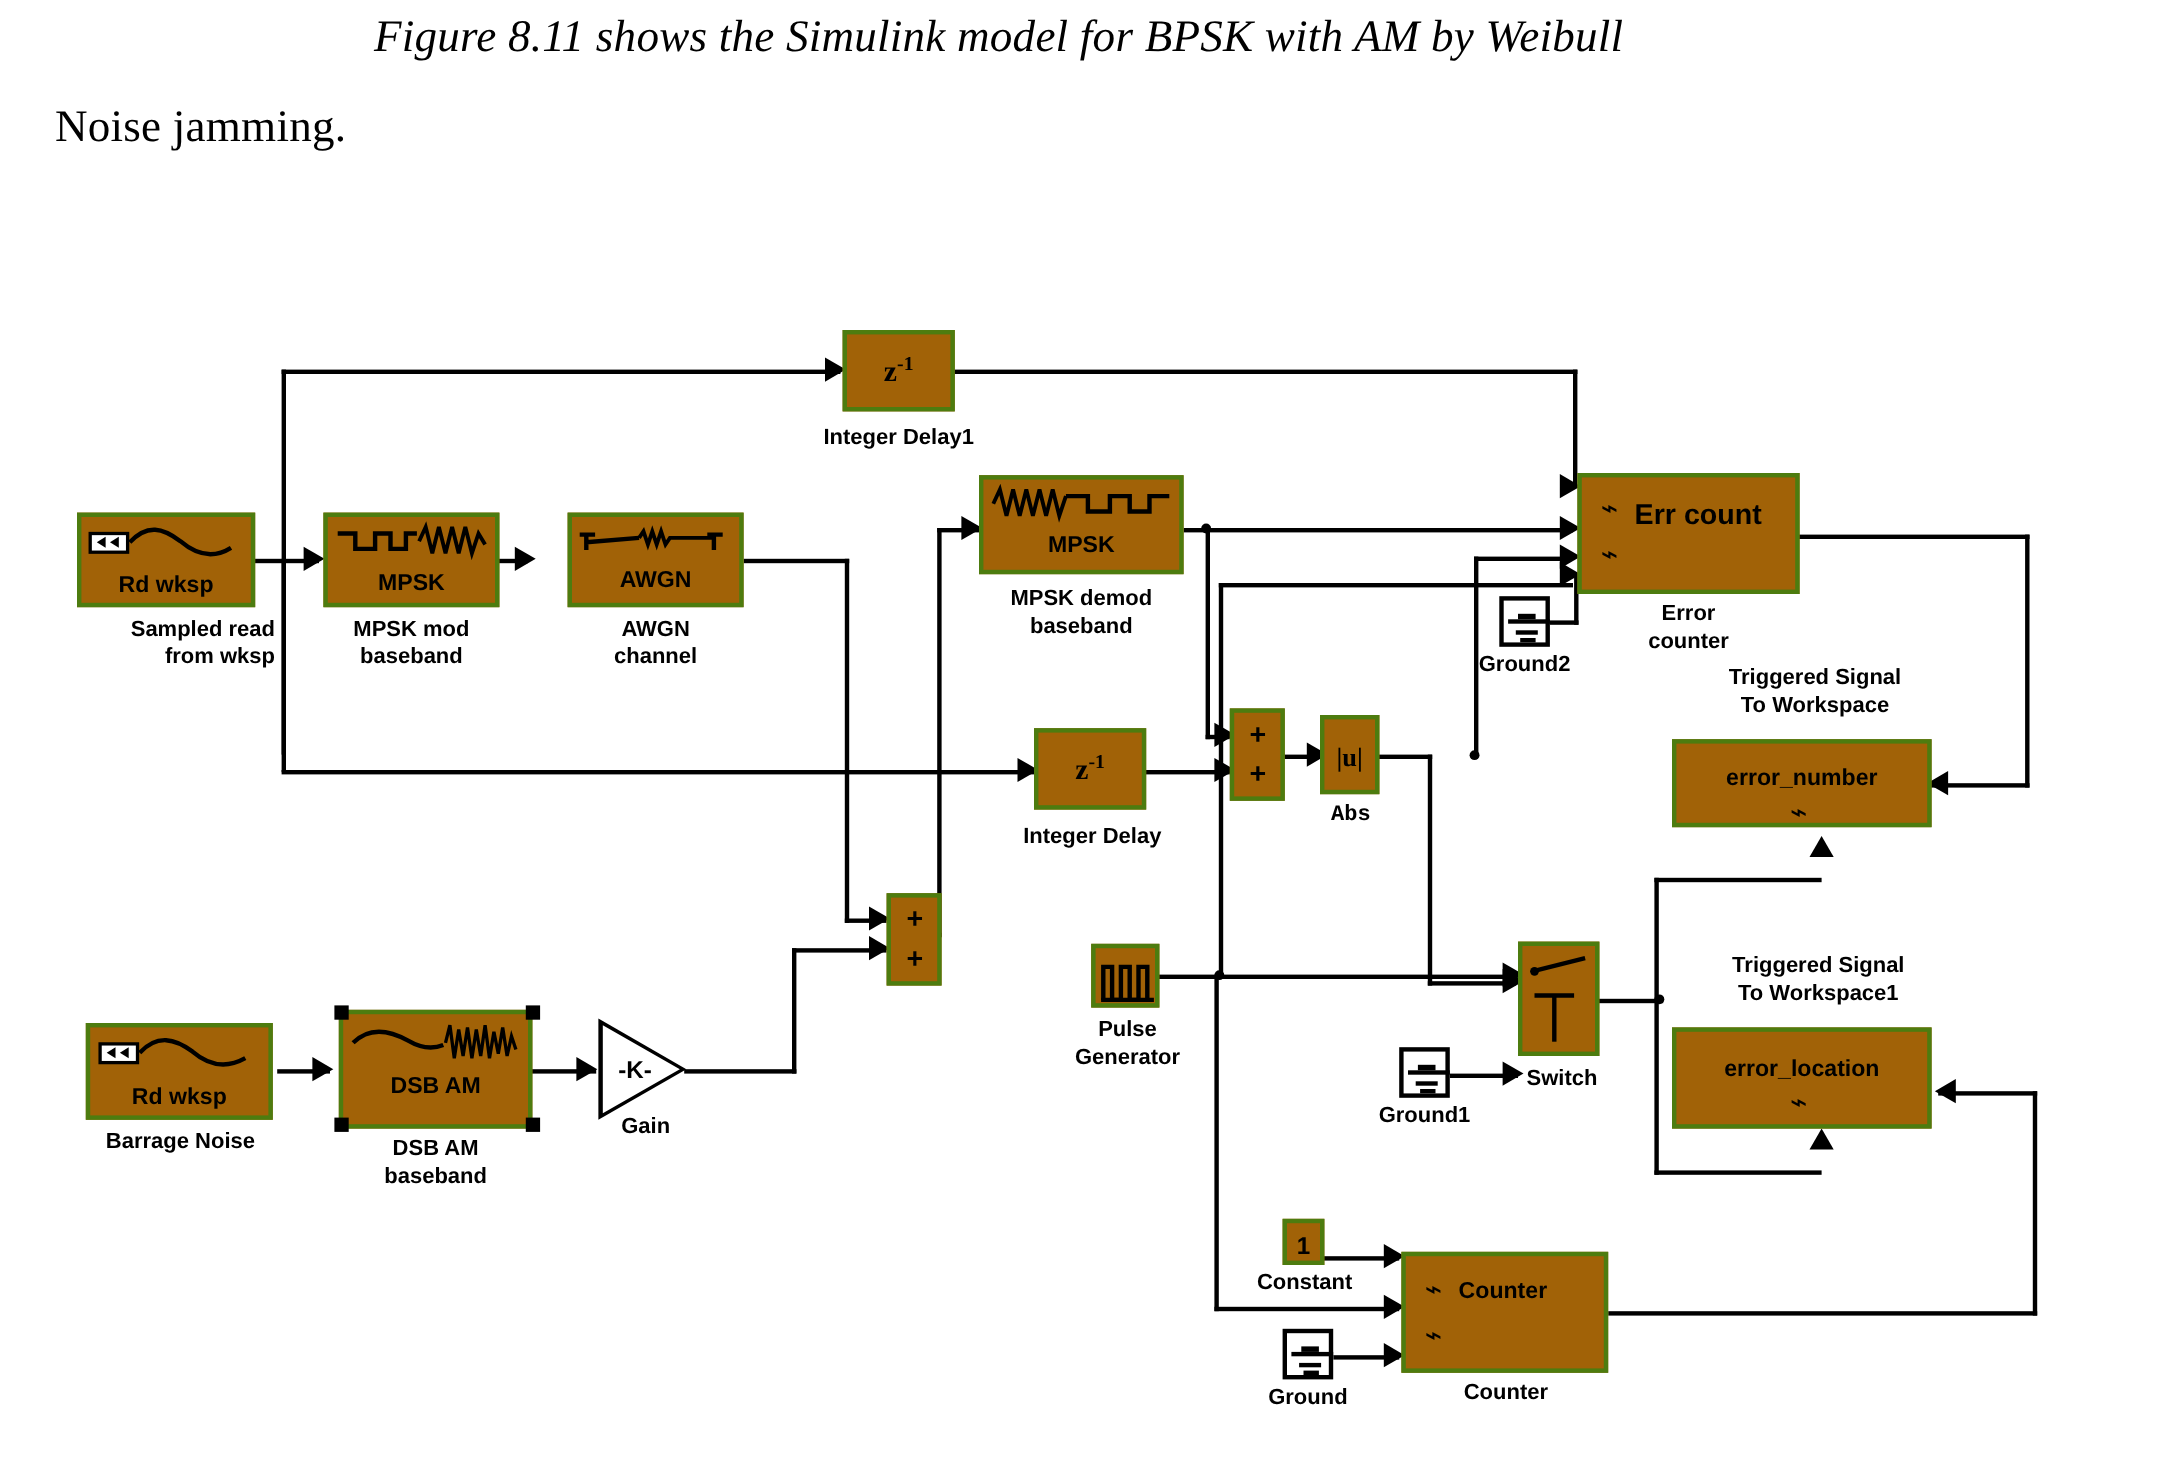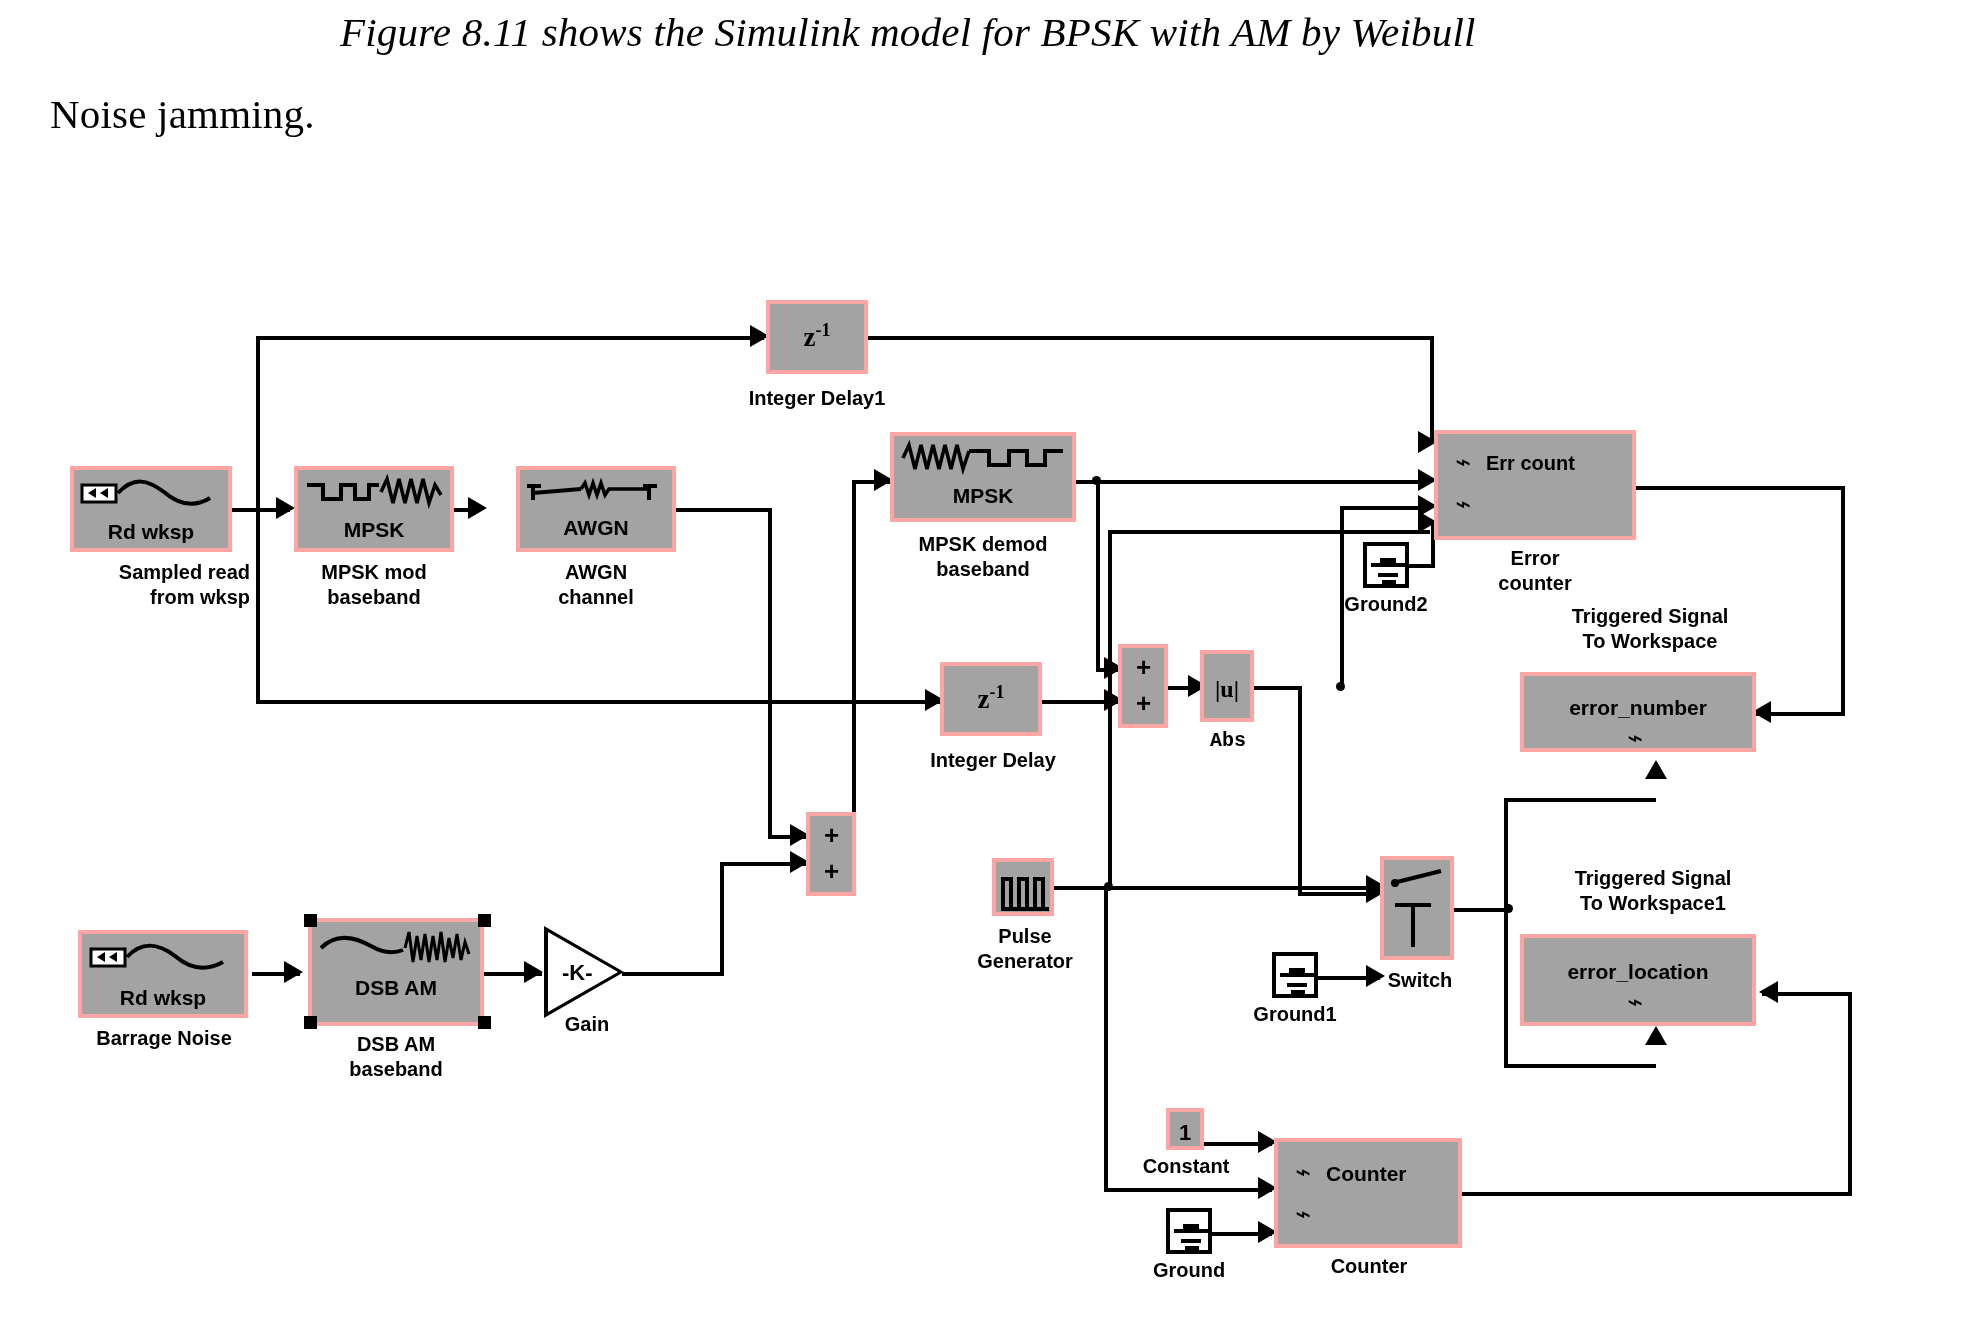--- a/index.html
+++ b/index.html
@@ -7,21 +7,21 @@
 
   
   .caption{position:absolute;font-family:"Liberation Serif",serif;font-size:41px;color:#000;white-space:nowrap;letter-spacing:.2px;}
   #cap-line1{left:340px;top:8px;font-style:italic;}
   #cap-line2{left:50px;top:90px;}
 
   
   #diagram{position:absolute;left:0;top:0;width:1981px;height:1329px;}
 
   
-  .blk{position:absolute;box-sizing:border-box;border:4px solid #fca5a5;background:#a3a3a3;}
+  .blk{position:absolute;box-sizing:border-box;border:4px solid #4d7c0f;background:#a16207;}
   .blk .ttl{position:absolute;left:0;right:0;text-align:center;font-size:21px;font-weight:bold;color:#000;}
 
   
   .lbl{position:absolute;text-align:center;font-size:20px;font-weight:bold;color:#000;line-height:1.25;white-space:pre-line;}
 
   
   .w{position:absolute;background:#000;}
   .wh{height:4px;}
   .wv{width:4px;}
 
@@ -232,21 +232,21 @@
   </div>
 
   <div class="blk" style="left:1200px;top:650px;width:54px;height:72px;">
     <div class="ttl" style="top:22px;font-size:24px;font-family:'Liberation Serif',serif;">|u|</div>
   </div>
   <div class="lbl" style="left:1190px;top:728px;width:76px;font-family:Liberation Mono, monospace;">Abs</div>
 
   <div class="blk" style="left:1434px;top:430px;width:202px;height:110px;">
     <div class="trg" style="left:18px;top:14px;">⌁</div>
     <div class="trg" style="left:18px;top:56px;">⌁</div>
-    <div style="position:absolute;left:48px;top:18px;right:6px;font-size:20px;font-weight:bold;">Err count</div>
+    <div style="position:absolute;left:48px;top:18px;right:6px;font-size:26px;font-weight:bold;">Err count</div>
   </div>
   <div class="lbl" style="left:1455px;top:546px;width:160px;">Error
 counter</div>
 
   <div class="gnd" style="left:1363px;top:542px;width:46px;height:46px;">
     <i style="left:4px;top:17px;width:38px;height:4px;"></i>
     <i style="left:13px;top:12px;width:16px;height:5px;"></i>
     <i style="left:11px;top:27px;width:20px;height:4px;"></i>
     <i style="left:15px;top:34px;width:14px;height:4px;"></i>
   </div>

